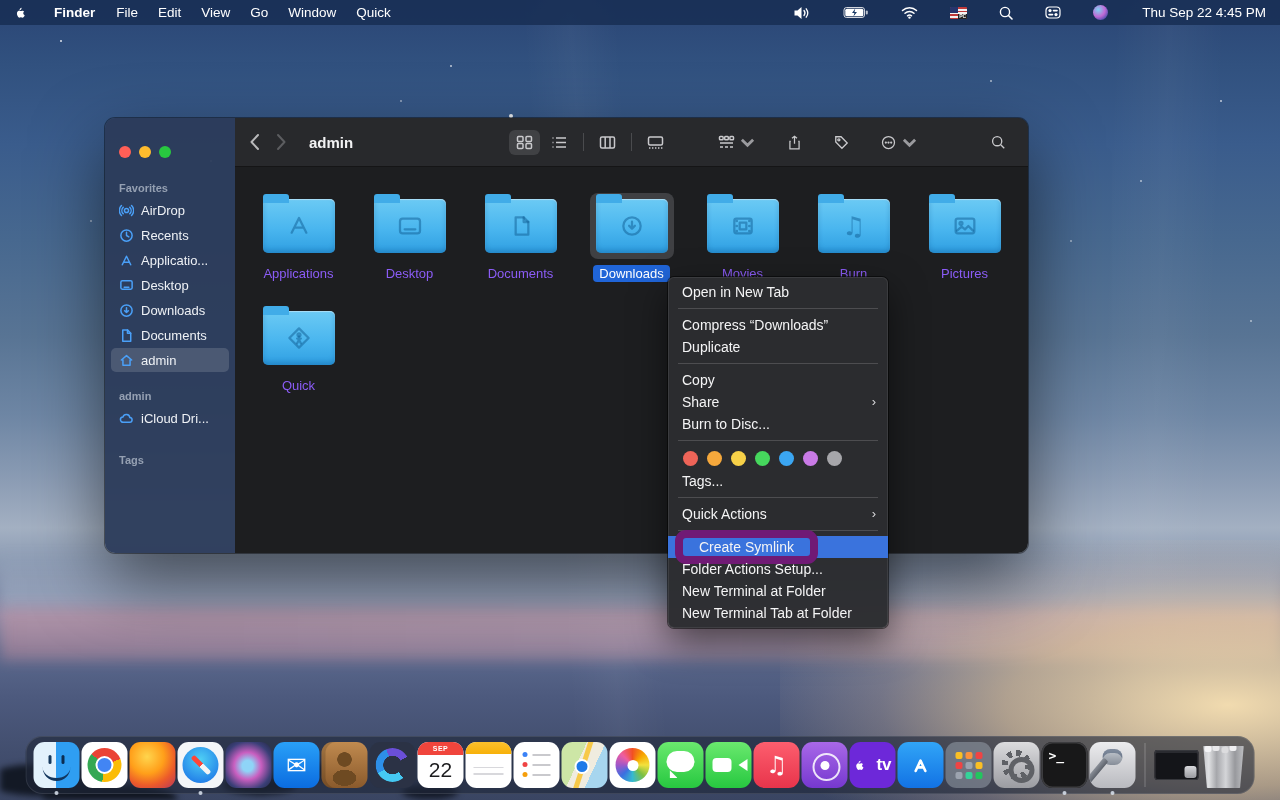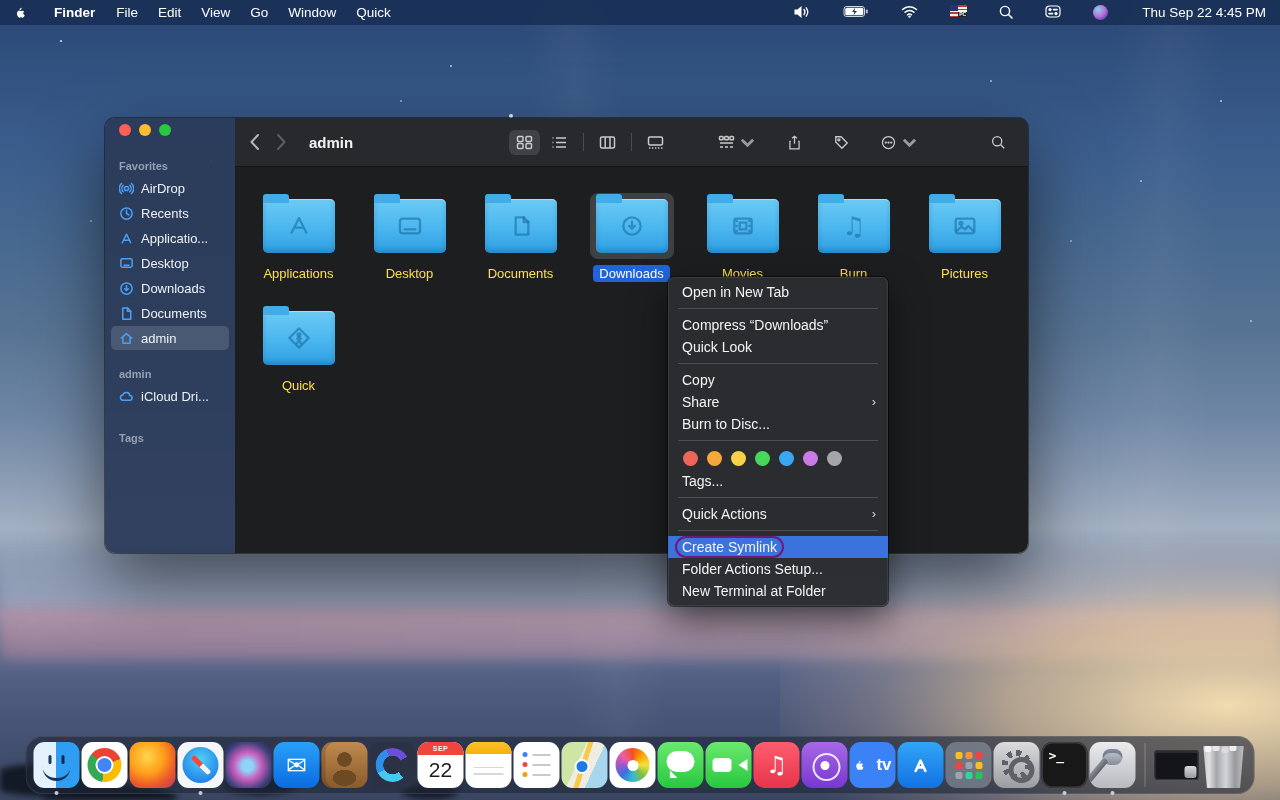--- a/index.html
+++ b/index.html
@@ -44,35 +44,35 @@
       radial-gradient(ellipse 46px 12px at 430px 132px, #141a28 60%, transparent 62%); }
 
   
   .menubar { position:absolute; top:0; left:0; width:100%; height:25px; z-index:50;
     background:rgba(24,46,84,.85); display:flex; align-items:center; padding:0 14px;
     color:#fff; font-size:13.5px; }
   .menubar .apple { width:15px; height:17px; margin-right:14px; display:flex; align-items:center; }
   .menubar .apple svg { width:14px; height:16px; fill:#fff; }
   .mb-item { padding:0 10px; }
   .mb-item.app { font-weight:bold; padding:0 11px; }
-  .mb-right { margin-left:auto; display:flex; align-items:flex-start; gap:32px; }
+  .mb-right { margin-left:auto; display:flex; align-items:center; gap:32px; }
   .mb-right svg { display:block; }
   .flag { width:17px; height:12px; position:relative; border-radius:1px; overflow:hidden;
     background:repeating-linear-gradient(180deg,#c13a3a 0 1.8px,#f2f2f2 1.8px 3.6px); }
   .flag::before { content:""; position:absolute; top:0; left:0; width:8px; height:6px; background:#27356d; }
   .flag .pc { position:absolute; right:0; bottom:0; font-size:5px; font-weight:bold; color:#fff; background:#222; padding:0 1px; line-height:5px; }
   .siri-orb { width:15px; height:15px; border-radius:50%;
     background:radial-gradient(circle at 35% 32%, #7fd4f2 0%, #c06ad6 48%, #3a49a8 85%); }
   .clock { font-size:13.5px; margin-left:2px; }
 
   
   .window { position:absolute; left:105px; top:118px; width:923px; height:435px; z-index:10;
     border-radius:10px; box-shadow:0 28px 70px rgba(0,0,0,.55), 0 0 0 1px rgba(0,0,0,.4);
     display:flex; overflow:hidden; }
-  .sidebar { width:130px; background:rgba(43,59,90,.95); padding-top:0; flex:none; }
+  .sidebar { width:130px; background:rgba(43,59,90,.95); padding-top:22px; flex:none; }
   .traffic { display:flex; gap:8px; padding:6px 0 18px 14px; }
   .traffic i { width:12px; height:12px; border-radius:50%; display:block; }
   .tl-close { background:#ff5f57; } .tl-min { background:#febc2e; } .tl-zoom { background:#28c840; }
   .sb-header { color:#95a0b2; font-size:11px; font-weight:bold; padding:6px 0 3px 14px; }
   .sb-item { display:flex; align-items:center; gap:7px; height:24px; margin:1px 6px; padding-left:8px;
     border-radius:5px; color:#eef1f5; font-size:13px; }
   .sb-item.selected { background:rgba(255,255,255,.14); }
   .sb-item svg { width:15px; height:15px; stroke:#4aa0f8; fill:none; stroke-width:1.6; stroke-linecap:round; stroke-linejoin:round; flex:none; }
   .win-main { flex:1; display:flex; flex-direction:column; background:#1d1e20; }
   .toolbar { height:49px; background:#28292c; border-bottom:1px solid #151516; display:flex; align-items:center; padding:0 14px; flex:none; }
@@ -95,34 +95,34 @@
   .iconbox { padding:6px; border-radius:8px; }
   .cell.selected .iconbox { background:#3f4043; }
   .folder { width:72px; height:54px; position:relative; border-radius:5px;
     background:linear-gradient(180deg,#6bcaf4 0%, #4ab6ef 55%, #2f9fe2 100%);
     box-shadow:inset 0 1px 1px rgba(255,255,255,.45), inset 0 -3px 5px rgba(10,80,140,.3);
     display:flex; align-items:center; justify-content:center; }
   .folder::before { content:""; position:absolute; top:-5px; left:0; width:26px; height:9px;
     border-radius:3px 3px 0 0; background:#41acе8; background:#41ace8; }
   .folder svg { width:32px; height:32px; stroke:rgba(20,100,155,.55); fill:none; stroke-width:1.7; stroke-linecap:round; stroke-linejoin:round; }
   .folder .glyph-char { font-size:26px; color:rgba(20,100,155,.55); line-height:1; font-family:"DejaVu Sans",sans-serif; }
-  .cell .label { margin-top:6px; font-size:13px; color:#fde047; padding:1px 6px; border-radius:4px; }
+  .cell .label { margin-top:6px; font-size:13px; color:#8b5cf6; padding:1px 6px; border-radius:4px; }
   .cell.selected .label { background:#2065d8; color:#fff; }
 
   
   .ctx { position:absolute; left:668px; top:277px; width:220px; z-index:40;
     background:rgba(43,44,47,.97); border-radius:6px; padding:4px 0;
     box-shadow:0 14px 36px rgba(0,0,0,.55), 0 0 0 1px rgba(0,0,0,.5), inset 0 0 0 1px rgba(255,255,255,.08);
     color:#f4f4f5; font-size:14px; }
   .ctx-item { height:22px; line-height:22px; padding:0 12px 0 14px; display:flex; align-items:center; white-space:nowrap; }
   .ctx-item .grow { flex:1; }
   .ctx-item .sub { color:#d9d9db; font-size:13px; }
   .ctx-sep { height:1px; background:rgba(255,255,255,.16); margin:5px 10px; }
   .ctx-item.highlight { background:#3a73dd; }
-  .ctx-item.highlight .pill { border:2px solid #701a75; border-radius:11px; padding:0 5px; margin-left:-7px; line-height:18px; }
+  .ctx-item.highlight .pill { border:8px solid #701a75; border-radius:11px; padding:0 16px; margin-left:-7px; line-height:18px; }
   .tagdots { display:flex; align-items:center; gap:9px; height:24px; padding-left:15px; }
   .tagdots i { width:15px; height:15px; border-radius:50%; display:block; }
 
   
   .dock { position:absolute; bottom:6px; left:50%; transform:translateX(-50%); z-index:60;
     height:58px; display:flex; align-items:center; gap:2px; padding:5px 8px;
     background:rgba(30,38,56,.62); border-radius:17px; box-shadow:inset 0 0 0 1px rgba(255,255,255,.1); }
   .dk { width:46px; height:46px; position:relative; flex:none; }
   .tile { position:absolute; inset:0; border-radius:11px; overflow:hidden; }
   .run { position:absolute; bottom:-7px; left:50%; margin-left:-2px; width:4px; height:4px; border-radius:50%; background:rgba(220,228,240,.85); }
@@ -180,21 +180,21 @@
     clip-path:polygon(0 100%, 100% 0, 100% 100%); transform:scaleX(-1); }
   .dk-ft .tile::before { content:""; position:absolute; top:16px; left:7px; width:19px; height:14px; border-radius:4px; background:#fff; }
   .dk-ft .tile::after { content:""; position:absolute; top:17px; left:27px; width:0; height:0;
     border:6px solid transparent; border-right:9px solid #fff; }
   .dk-music .tile { background:linear-gradient(180deg,#fd5e6e,#e8344b); display:flex; align-items:center; justify-content:center; }
   .dk-music .glyph { color:#fff; font-size:24px; font-family:"DejaVu Sans",sans-serif; }
   .dk-pod .tile { background:linear-gradient(180deg,#a868e8,#7638cf); }
   .dk-pod .tile::before { content:""; position:absolute; left:50%; top:50%; width:24px; height:24px; margin:-12px;
     border-radius:50%; border:2.5px solid rgba(255,255,255,.85); }
   .dk-pod .tile::after { content:""; position:absolute; left:50%; top:50%; width:9px; height:9px; margin:-4.5px; border-radius:50%; background:#fff; }
-  .dk-tv .tile { background:#3b82f6; display:flex; align-items:center; justify-content:center; gap:10px; }
+  .dk-tv .tile { background:#6d28d9; display:flex; align-items:center; justify-content:center; gap:10px; }
   .dk-tv svg { width:13px; height:15px; fill:#fff; }
   .dk-tv .glyph { color:#fff; font-size:17px; font-weight:bold; }
   .dk-as .tile { background:linear-gradient(180deg,#31a5f7,#1272e4); display:flex; align-items:center; justify-content:center; }
   .dk-as svg { width:26px; height:26px; stroke:#fff; stroke-width:2.4; fill:none; stroke-linecap:round; stroke-linejoin:round; }
   .dk-lp .tile { background:rgba(150,158,170,.55); }
   .dk-lp .tile::before { content:""; position:absolute; top:10px; left:10px; width:7px; height:7px; border-radius:2px; background:#fbbf24;
     box-shadow:10px 0 0 #fb923c, 20px 0 0 #ef4444, 0 10px 0 #ef4444, 10px 10px 0 #9ca3af, 20px 10px 0 #fbbf24,
                0 20px 0 #9ca3af, 10px 20px 0 #34d399, 20px 20px 0 #22c55e; }
   .dk-set .tile { background:linear-gradient(180deg,#dcdcde,#9b9ca1); }
   .dk-set .tile::before { content:""; position:absolute; left:50%; top:50%; width:16px; height:16px; margin:-8px;
@@ -537,21 +537,21 @@
 
 <div class="ctx">
   <div class="ctx-item">
       <span>Open in New Tab</span>
     </div>
   <div class="ctx-sep"></div>
   <div class="ctx-item">
       <span>Compress “Downloads”</span>
     </div>
   <div class="ctx-item">
-      <span>Quick Look</span>
+      <span>Duplicate</span>
     </div>
   <div class="ctx-sep"></div>
   <div class="ctx-item">
       <span>Copy</span>
     </div>
   <div class="ctx-item">
       <span>Share</span>
       <span class="grow"></span>
       <span class="sub">›</span>
     </div>
@@ -580,20 +580,23 @@
   <div class="ctx-sep"></div>
   <div class="ctx-item highlight">
       <span class="pill">Create Symlink</span>
     </div>
   <div class="ctx-item">
       <span>Folder Actions Setup...</span>
     </div>
   <div class="ctx-item">
       <span>New Terminal at Folder</span>
     </div>
+  <div class="ctx-item">
+      <span>New Terminal Tab at Folder</span>
+    </div>
 </div>
 
 <div class="dock">
   <div class="dk dk-finder">
       <span class="tile"></span>
       <i class="run"></i>
     </div>
   <div class="dk dk-chrome">
       <span class="tile"></span>
     </div>

